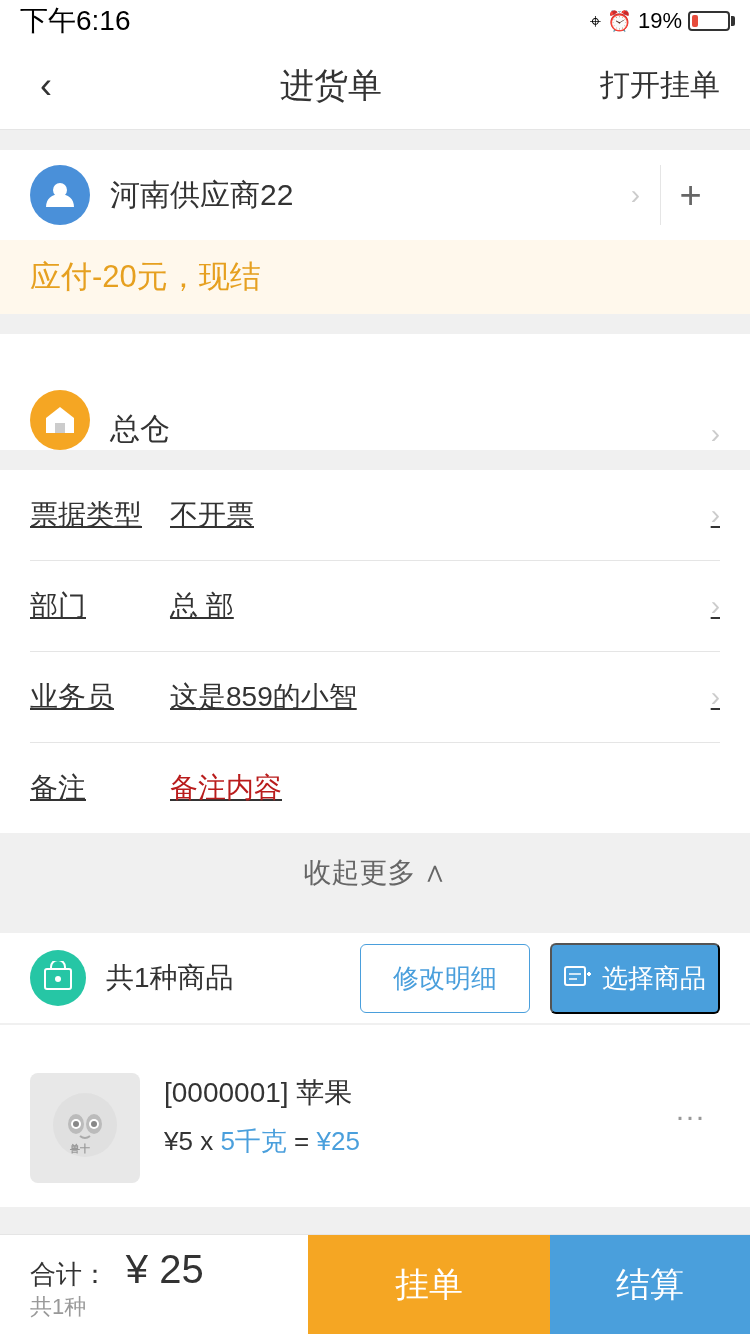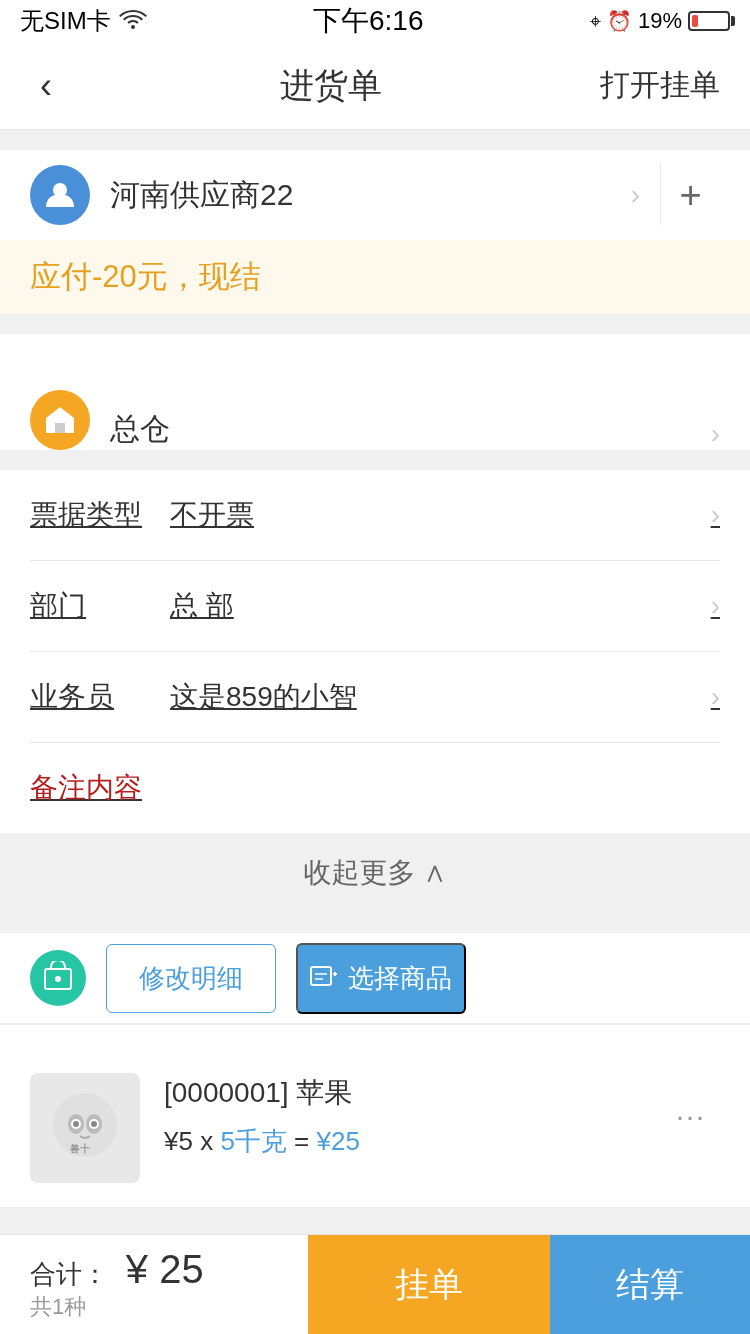--- a/index.html
+++ b/index.html
@@ -201,28 +201,20 @@
     }
 
     .owl-logo {
       font-size: 28px; color: #999; font-weight: bold; text-align: center;
     }
   </style>
 </head>
 <body>
 
 <div class="status-bar">
-  <div class="status-left">
-    <span>无SIM卡</span>
-    <span>
-      <svg width="28" height="22" viewBox="0 0 28 22">
-        <path d="M14 18a2 2 0 1 1 0 4 2 2 0 0 1 0-4zm0-5a8 8 0 0 1 5.66 2.34l-1.42 1.42A6 6 0 0 0 14 15a6 6 0 0 0-4.24 1.76L8.34 15.34A8 8 0 0 1 14 13zm0-5C17.87 8 21.37 9.5 24 12l-1.41 1.41A12 12 0 0 0 14 10a12 12 0 0 0-8.59 3.41L4 12c2.63-2.5 6.13-4 10-4zm0-5C19.52 3 24.5 5.14 28 8.68l-1.41 1.41C23.45 6.94 18.97 5 14 5S4.55 6.94 1.41 10.09L0 8.68C3.5 5.14 8.48 3 14 3z" fill="#333"></path>
-      </svg>
-    </span>
-  </div>
   <div class="status-center">下午6:16</div>
   <div class="status-right">
     <span style="font-size:20px;">⌖</span>
     <span style="font-size:20px;">⏰</span>
     <span>19%</span>
     <div class="battery-icon">
       <div class="battery-fill"></div>
     </div>
   </div>
 </div>
@@ -284,39 +276,41 @@
   <div class="thin-divider"></div>
 
   <div class="form-row">
     <span class="form-label">业务员</span>
     <span class="form-value">这是859的小智</span>
     <span class="chevron-right">›</span>
   </div>
   <div class="thin-divider"></div>
 
   <div class="form-row">
+    <span class="form-label">备注</span>
     <span class="form-placeholder">备注内容</span>
   </div>
 </div>
 
 <div class="collapse-row">
   <span>收起更多 ∧</span>
 </div>
 
 <div class="divider"></div>
 
 <div class="section-card">
   <div class="products-header">
     <div class="products-icon">
       <svg width="34" height="34" viewBox="0 0 34 34" fill="white">
         <rect x="4" y="8" width="26" height="20" rx="2" stroke="white" stroke-width="2" fill="none"></rect>
         <path d="M10 8V6a7 7 0 0 1 14 0v2" stroke="white" stroke-width="2" fill="none"></path>
         <circle cx="17" cy="18" r="3" fill="white"></circle>
       </svg>
     </div>
+    <span class="products-count">共1种商品</span>
     <button class="btn-outline">修改明细</button>
     <button class="btn-solid">
       <svg width="28" height="24" viewBox="0 0 28 24" fill="white">
         <rect x="1" y="1" width="20" height="18" rx="2" stroke="white" stroke-width="2" fill="none"></rect>
         <path d="M23 8h4M25 6v4" stroke="white" stroke-width="2"></path>
         <path d="M5 8h12M5 13h8" stroke="white" stroke-width="1.5"></path>
       </svg>
       <span>选择商品</span>
     </button>
   </div>

